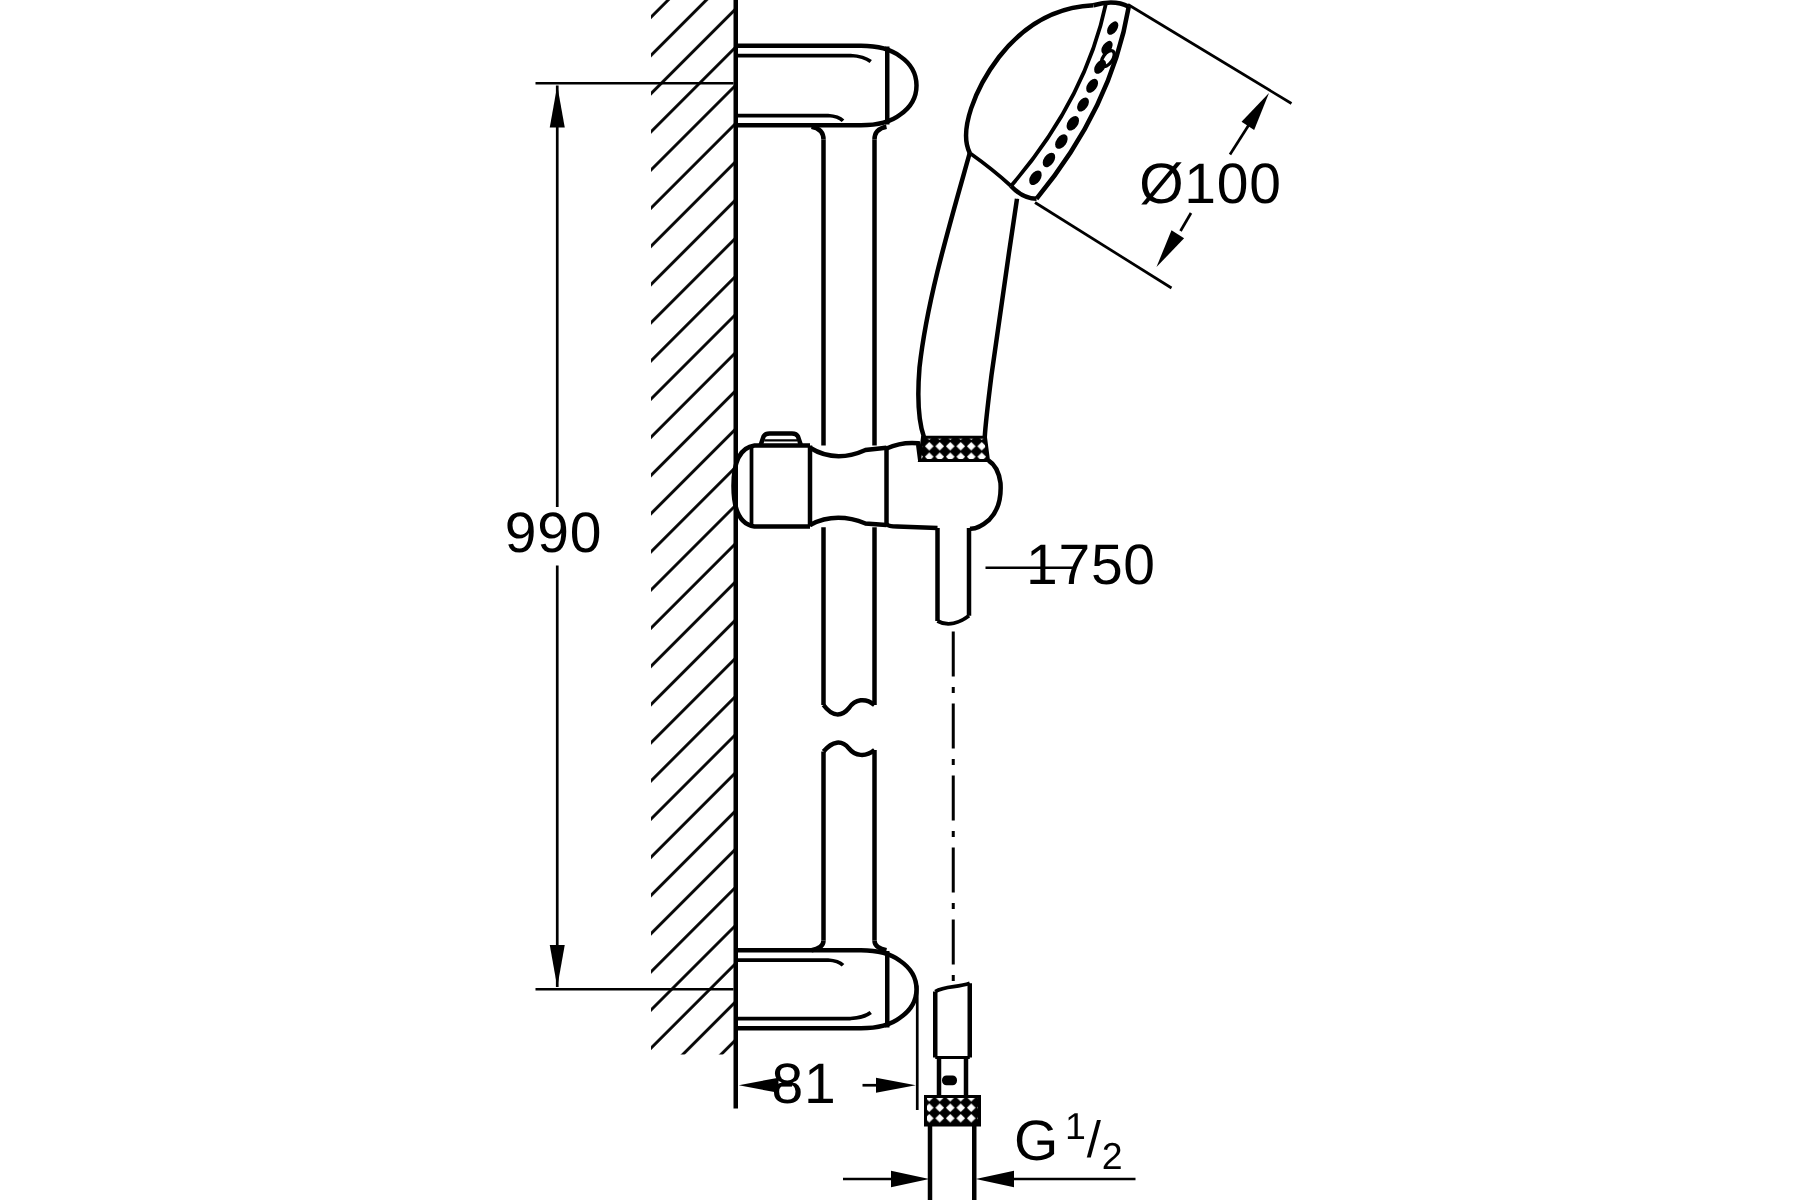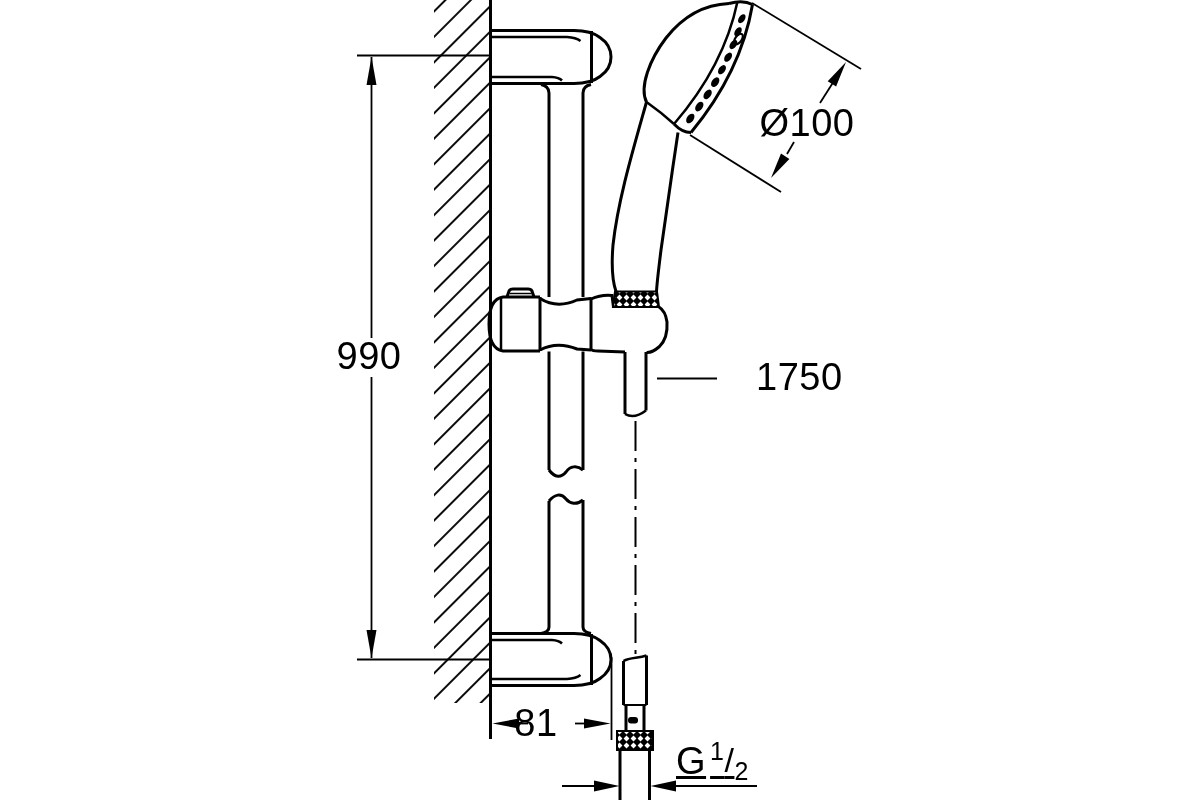--- a/index.html
+++ b/index.html
@@ -27,21 +27,21 @@
     color: #000;
     font-size: 38px;
     font-weight: 400;
     letter-spacing: 0.5px;
     white-space: nowrap;
     line-height: 1;
     user-select: none;
   }
   .center-anchor { transform: translate(-50%, -50%); }
   .vcenter-anchor { transform: translateY(-50%); }
-  .thread-label { font-size: 38px; text-decoration: underline; }
+  .thread-label { font-size: 38px; }
   .thread-label .frac-num {
     font-size: 25px;
     position: relative;
     top: -14px;
     margin-left: 4px;
   }
   .thread-label .frac-slash {
     font-size: 34px;
     position: relative;
     top: -2px;
@@ -192,21 +192,21 @@
       <polygon points="619.5,786 594,780.5 594,791.5" fill="#000" stroke="none"></polygon>
       <line x1="673" y1="786" x2="757" y2="786"></line>
       <polygon points="650.5,786 676,780.5 676,791.5" fill="#000" stroke="none"></polygon>
     </g>
   </svg>
 
   <div class="dim-label center-anchor" style="left:369px; top:356px;">990</div>
 
   <div class="dim-label center-anchor" style="left:807px; top:123px;text-align:center;">Ø100</div>
 
-  <div class="dim-label vcenter-anchor" style="left:756px; top:377px;">1750</div>
+  <div class="dim-label vcenter-anchor" style="left:684px; top:377px;">1750</div>
 
   <div class="dim-label center-anchor" style="left:536px; top:723px;text-align:right;">81</div>
 
   <div class="dim-label thread-label" style="left:676px; top:742px;">
     <span>G</span><span class="frac-num">1</span><span class="frac-slash">/</span><span class="frac-den">2</span>
   </div>
 
 </div>
 
 </body></html>

